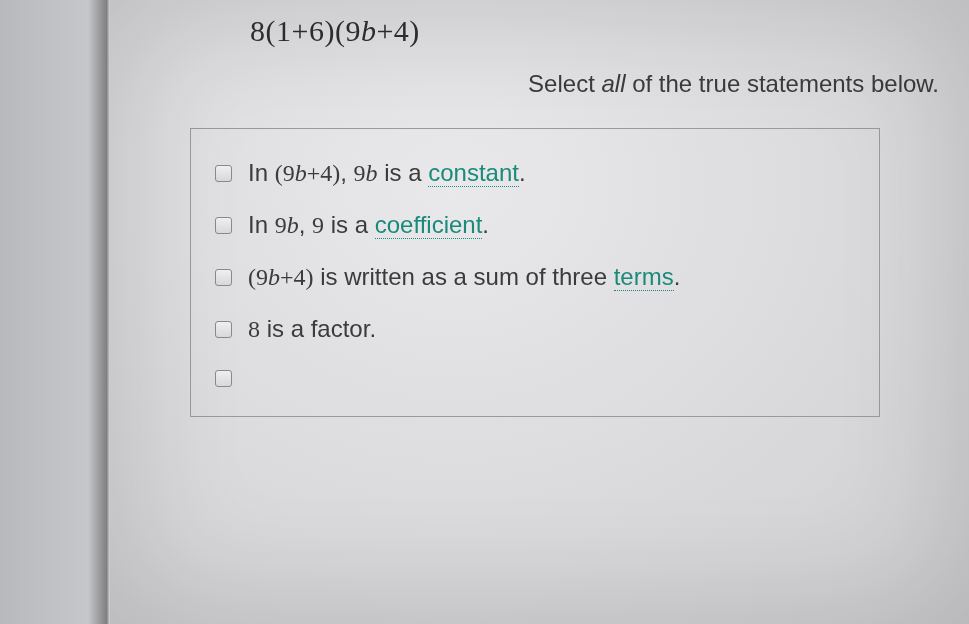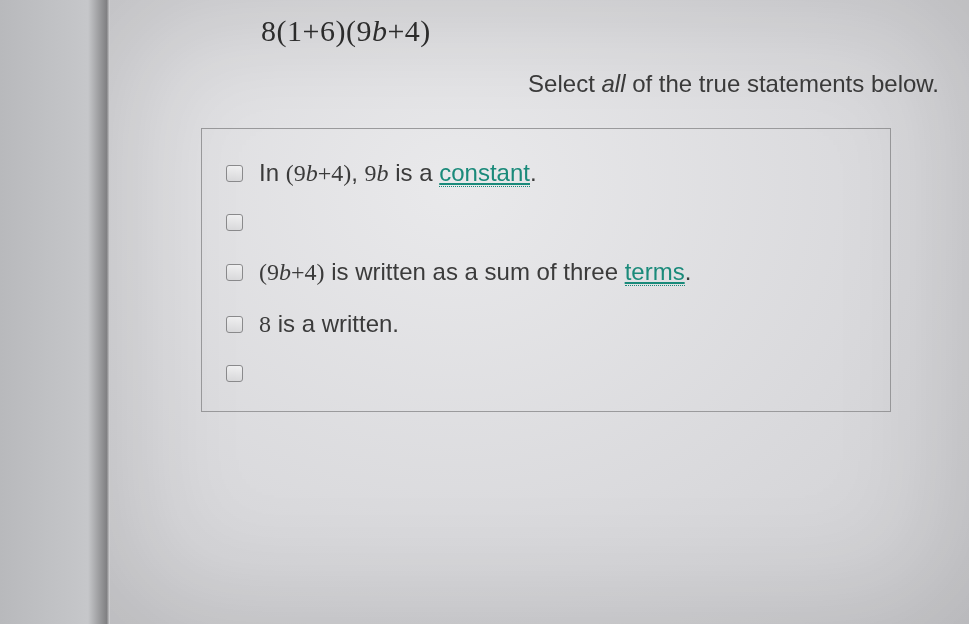--- a/index.html
+++ b/index.html
@@ -18,21 +18,21 @@
   }
   .left-gutter {
     width: 110px;
     height: 100%;
     background: linear-gradient(to right, #b8b9bc 0%, #c6c7ca 80%, #808082 97%, #d9d9db 100%);
   }
   .page {
     flex: 1;
     height: 100%;
     background: radial-gradient(ellipse at 40% 30%, #e9e9eb 0%, #d9d9dc 60%, #cfcfd2 100%);
-    padding: 10px 30px 0 31px;
+    padding: 10px 30px 0 20px;
     position: relative;
   }
   .expr {
     font-family: Georgia, 'Times New Roman', serif;
     font-size: 30px;
     color: #2f2f2f;
     margin-left: 120px;
     margin-top: 4px;
     letter-spacing: 0.5px;
   }
@@ -68,21 +68,20 @@
     margin-right: 16px;
     flex-shrink: 0;
     cursor: pointer;
   }
   .mserif { font-family: Georgia, 'Times New Roman', serif; }
   .mi { font-style: italic; }
   .kw {
     color: #1a8a7a;
     border-bottom: 1px dotted #1a8a7a;
     cursor: pointer;
-    text-decoration: underline;
   }
   .vignette {
     pointer-events: none;
     position: absolute;
     inset: 0;
     box-shadow: inset 0 0 120px 20px rgba(0,0,0,0.12);
   }
 </style>
 </head>
 <body>
@@ -100,28 +99,29 @@
   </div>
 
   <div class="options-box" id="options-box">
 
   <label class="opt">
         <input type="checkbox" class="cb" style="">
         <span><span>In </span><span class="mserif">(9</span><span class="mserif mi">b</span><span class="mserif">+4)</span><span>, </span><span class="mserif">9</span><span class="mserif mi">b</span><span> is a </span><span class="kw">constant</span><span>.</span></span>
       </label>
       <label class="opt">
         <input type="checkbox" class="cb" style="">
+        <span><span>In </span><span class="mserif">9</span><span class="mserif mi">b</span><span>, </span><span class="mserif">9</span><span> is a </span><span class="kw">coefficient</span><span>.</span></span>
       </label>
       <label class="opt">
         <input type="checkbox" class="cb" style="">
         <span><span class="mserif">(9</span><span class="mserif mi">b</span><span class="mserif">+4)</span><span> is written as a sum of three </span><span class="kw">terms</span><span>.</span></span>
       </label>
       <label class="opt">
         <input type="checkbox" class="cb" style="">
-        <span><span class="mserif">8</span><span> is a written.</span></span>
+        <span><span class="mserif">8</span><span> is a factor.</span></span>
       </label>
       <label class="opt">
         <input type="checkbox" class="cb" style="">
       </label>
     </div>
 
   <div class="vignette"></div>
 </div>
 
 </body></html>

